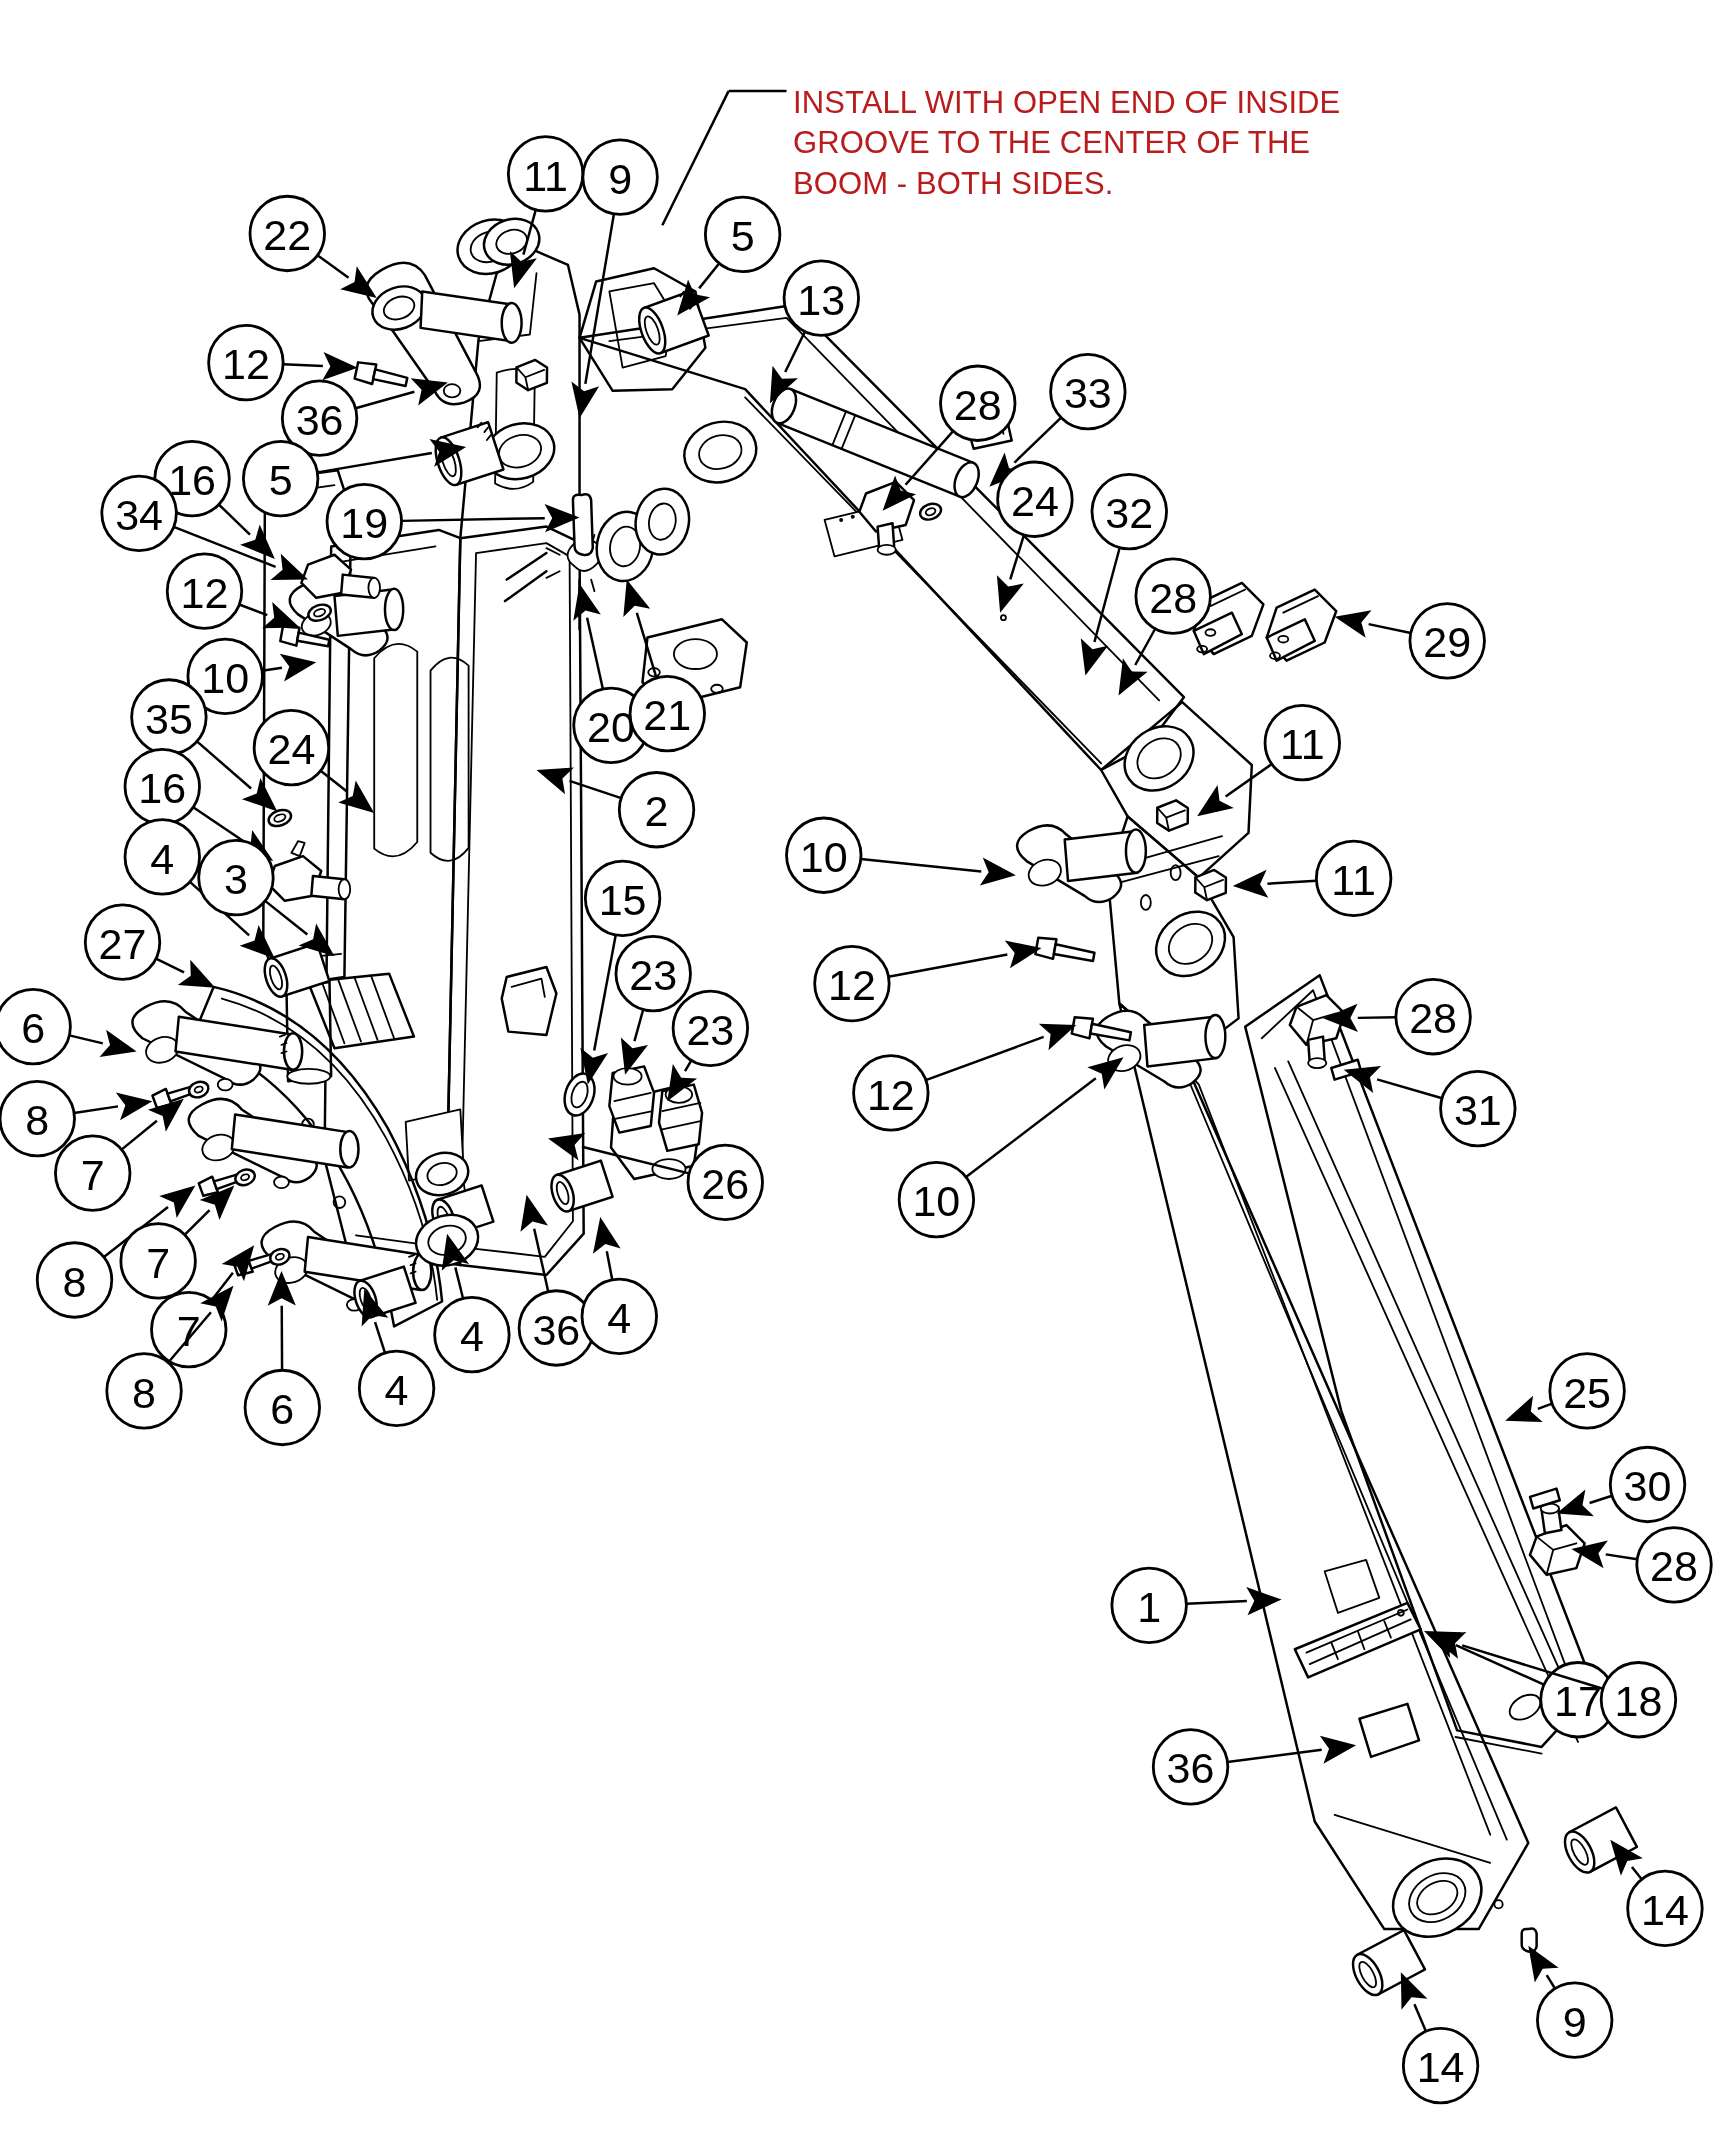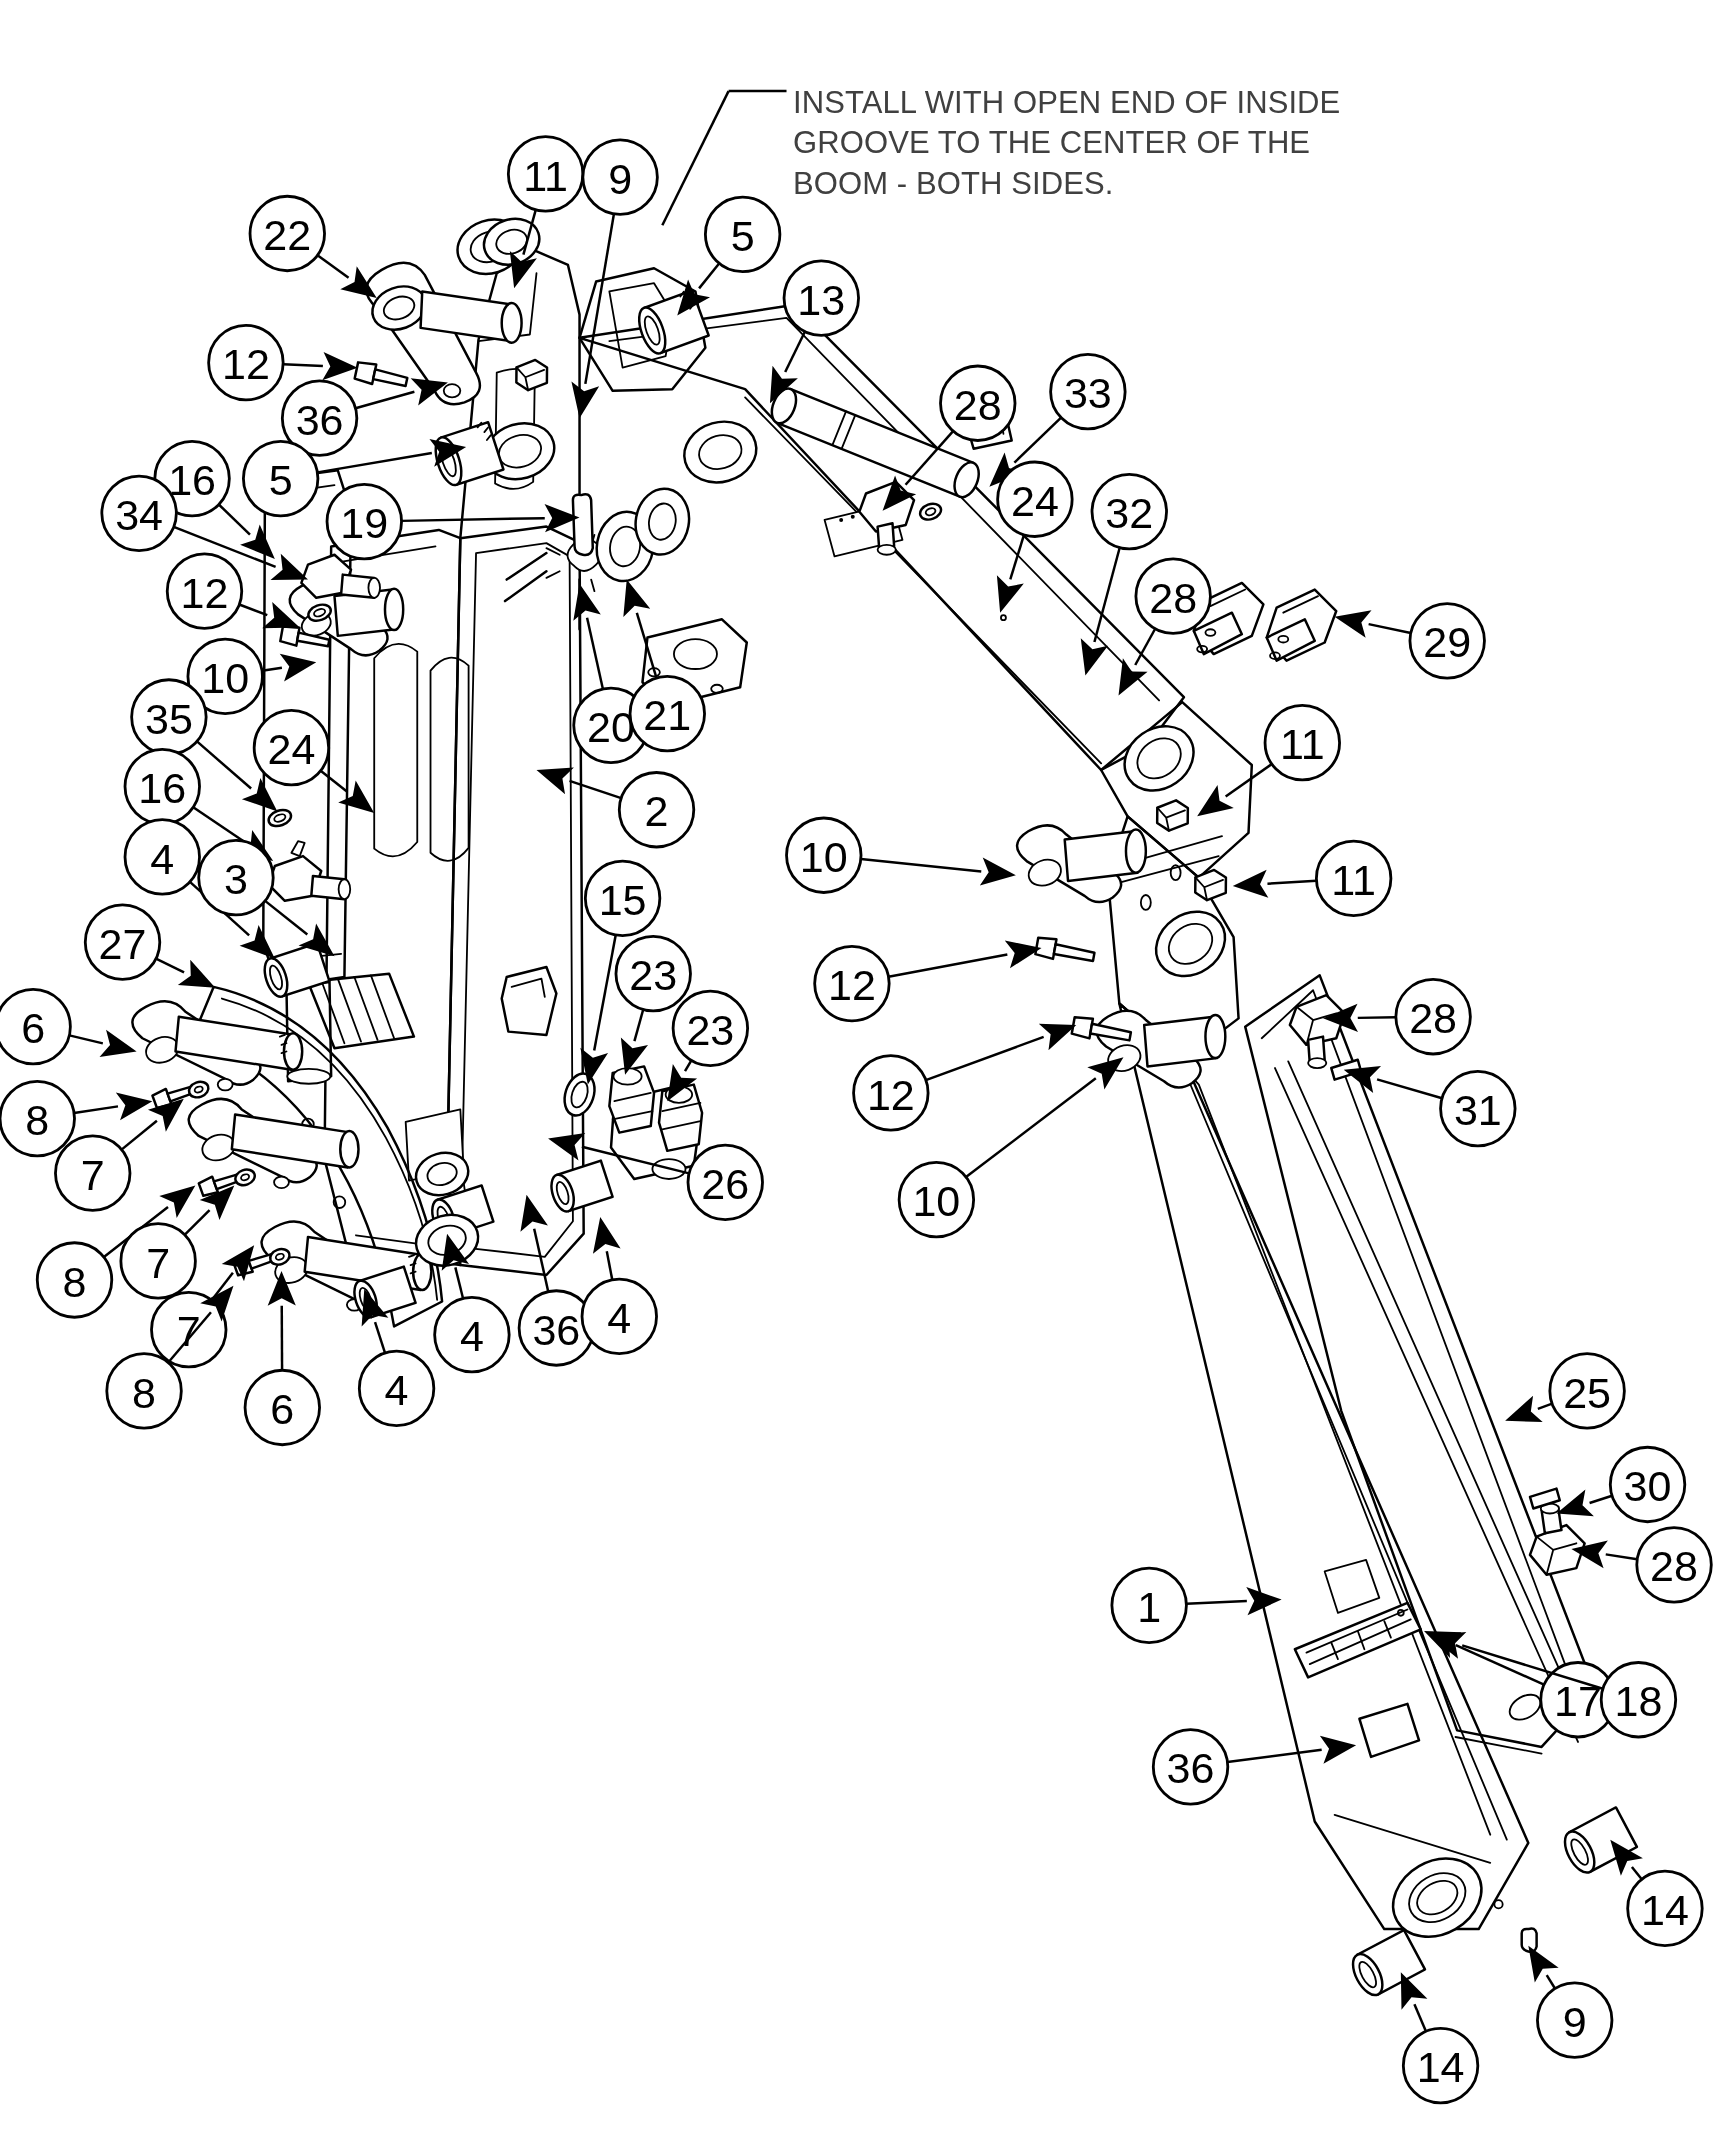--- a/index.html
+++ b/index.html
@@ -1,21 +1,21 @@
 <!DOCTYPE html>
 <html style="font-size:13.2px"><head>
 <meta charset="utf-8">
 <title>Exploded Parts Diagram</title>
 <style>
   html,body{margin:0;padding:0;background:#ffffff;}
   body{width:1732px;height:2151px;overflow:hidden;
        font-family:"Liberation Sans","DejaVu Sans",sans-serif;}
   #sheet{position:relative;width:1732px;height:2151px;background:#fff;}
   svg#dwg{position:absolute;left:0;top:0;width:1732px;height:2151px;display:block;}
-  .note{position:absolute;font-size:31px;line-height:1.30;color:#404040;
+  .note{position:absolute;font-size:31px;line-height:1.30;color:#b91c1c;
         letter-spacing:0.1px;white-space:pre;font-weight:400;}
   .bal-txt{font-family:"Liberation Sans","DejaVu Sans",sans-serif;
            font-size:52px;font-weight:400;fill:#000;
            text-anchor:middle;dominant-baseline:central;}
   .ln{stroke:#000;stroke-width:3;fill:none;}
   .bln{stroke:#000;stroke-width:3.4;fill:#fff;}
   .pt{stroke:#000;stroke-width:3;fill:none;stroke-linejoin:round;stroke-linecap:round;}
   .pt2{stroke:#000;stroke-width:2.2;fill:none;stroke-linejoin:round;stroke-linecap:round;}
   .ptf{stroke:#000;stroke-width:3;fill:#fff;stroke-linejoin:round;stroke-linecap:round;}
   .ptf2{stroke:#000;stroke-width:2.2;fill:#fff;stroke-linejoin:round;stroke-linecap:round;}

